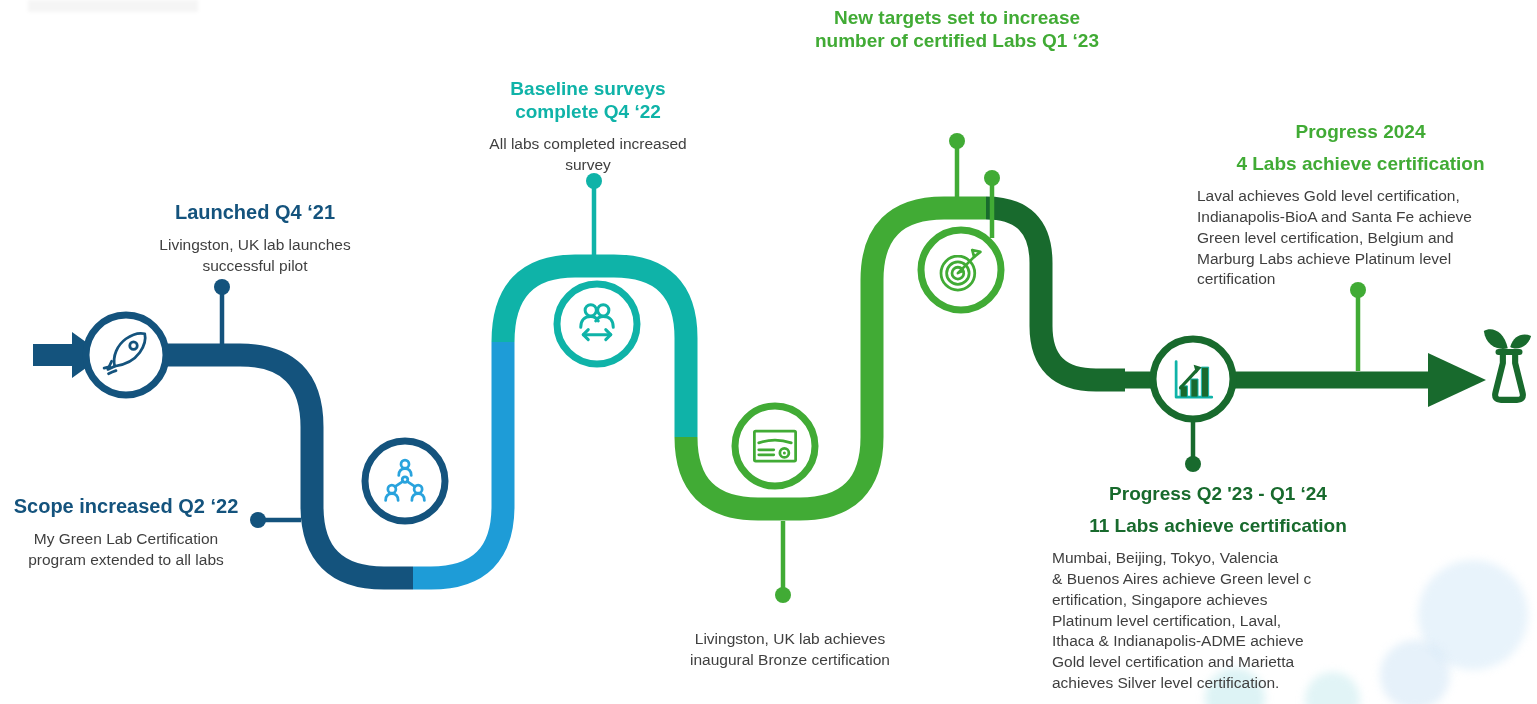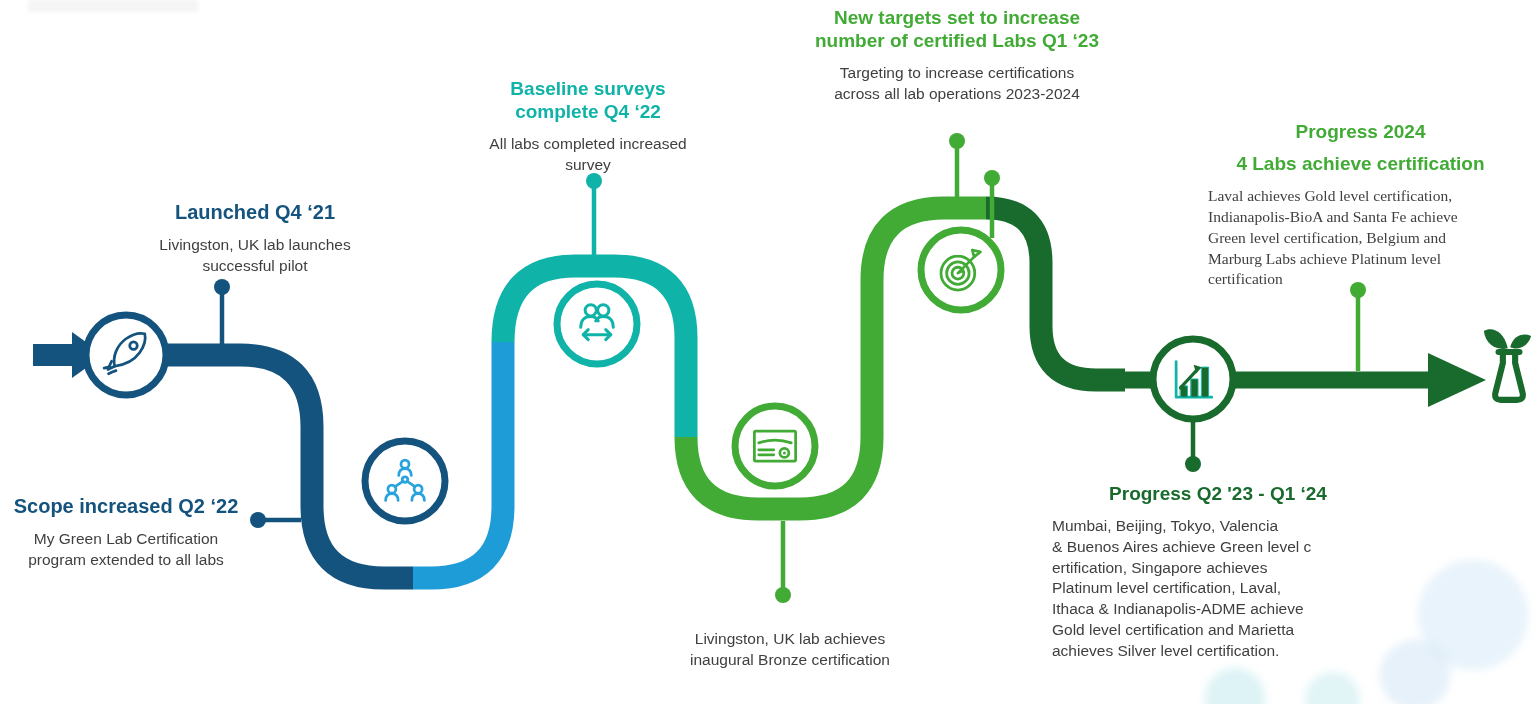--- a/index.html
+++ b/index.html
@@ -211,38 +211,37 @@
   </div>
 
   <div class="milestone center" style="left:645px;top:618px;width:290px;">
     <div class="m-body">Livingston, UK lab achieves
 inaugural Bronze certification</div>
   </div>
 
   <div class="milestone center" style="left:782px;top:6px;width:350px;">
     <div class="m-title t-green">New targets set to increase
 number of certified Labs Q1 ‘23</div>
-    <div class="m-body">Targeting to increase certifications
-across all lab operations 2023-2024</div>
   </div>
 
   <div class="milestone" style="left:1052px;top:482px;width:332px;">
     <div class="m-title t-darkgreen center">Progress Q2 '23 - Q1 ‘24</div>
+    <div class="m-sub t-darkgreen center">11 Labs achieve certification</div>
     <div class="m-body left" style="margin-left:0;">Mumbai, Beijing, Tokyo, Valencia
 &amp; Buenos Aires achieve Green level  c
 ertification, Singapore achieves
 Platinum level  certification, Laval,
 Ithaca &amp; Indianapolis-ADME achieve
 Gold level certification and Marietta
 achieves Silver level certification.</div>
   </div>
 
   <div class="milestone" style="left:1193px;top:120px;width:335px;">
     <div class="m-title t-green center">Progress 2024</div>
     <div class="m-sub t-green center">4 Labs achieve certification</div>
-    <div class="m-body left" style="margin-left:15px;font-family:Liberation Serif, serif;">Laval achieves Gold level certification,
+    <div class="m-body left" style="margin-left:4px;">Laval achieves Gold level certification,
 Indianapolis-BioA and Santa Fe achieve
 Green level certification, Belgium and
 Marburg Labs achieve Platinum level
 certification</div>
   </div>
 
 </div>
 
 </body></html>

